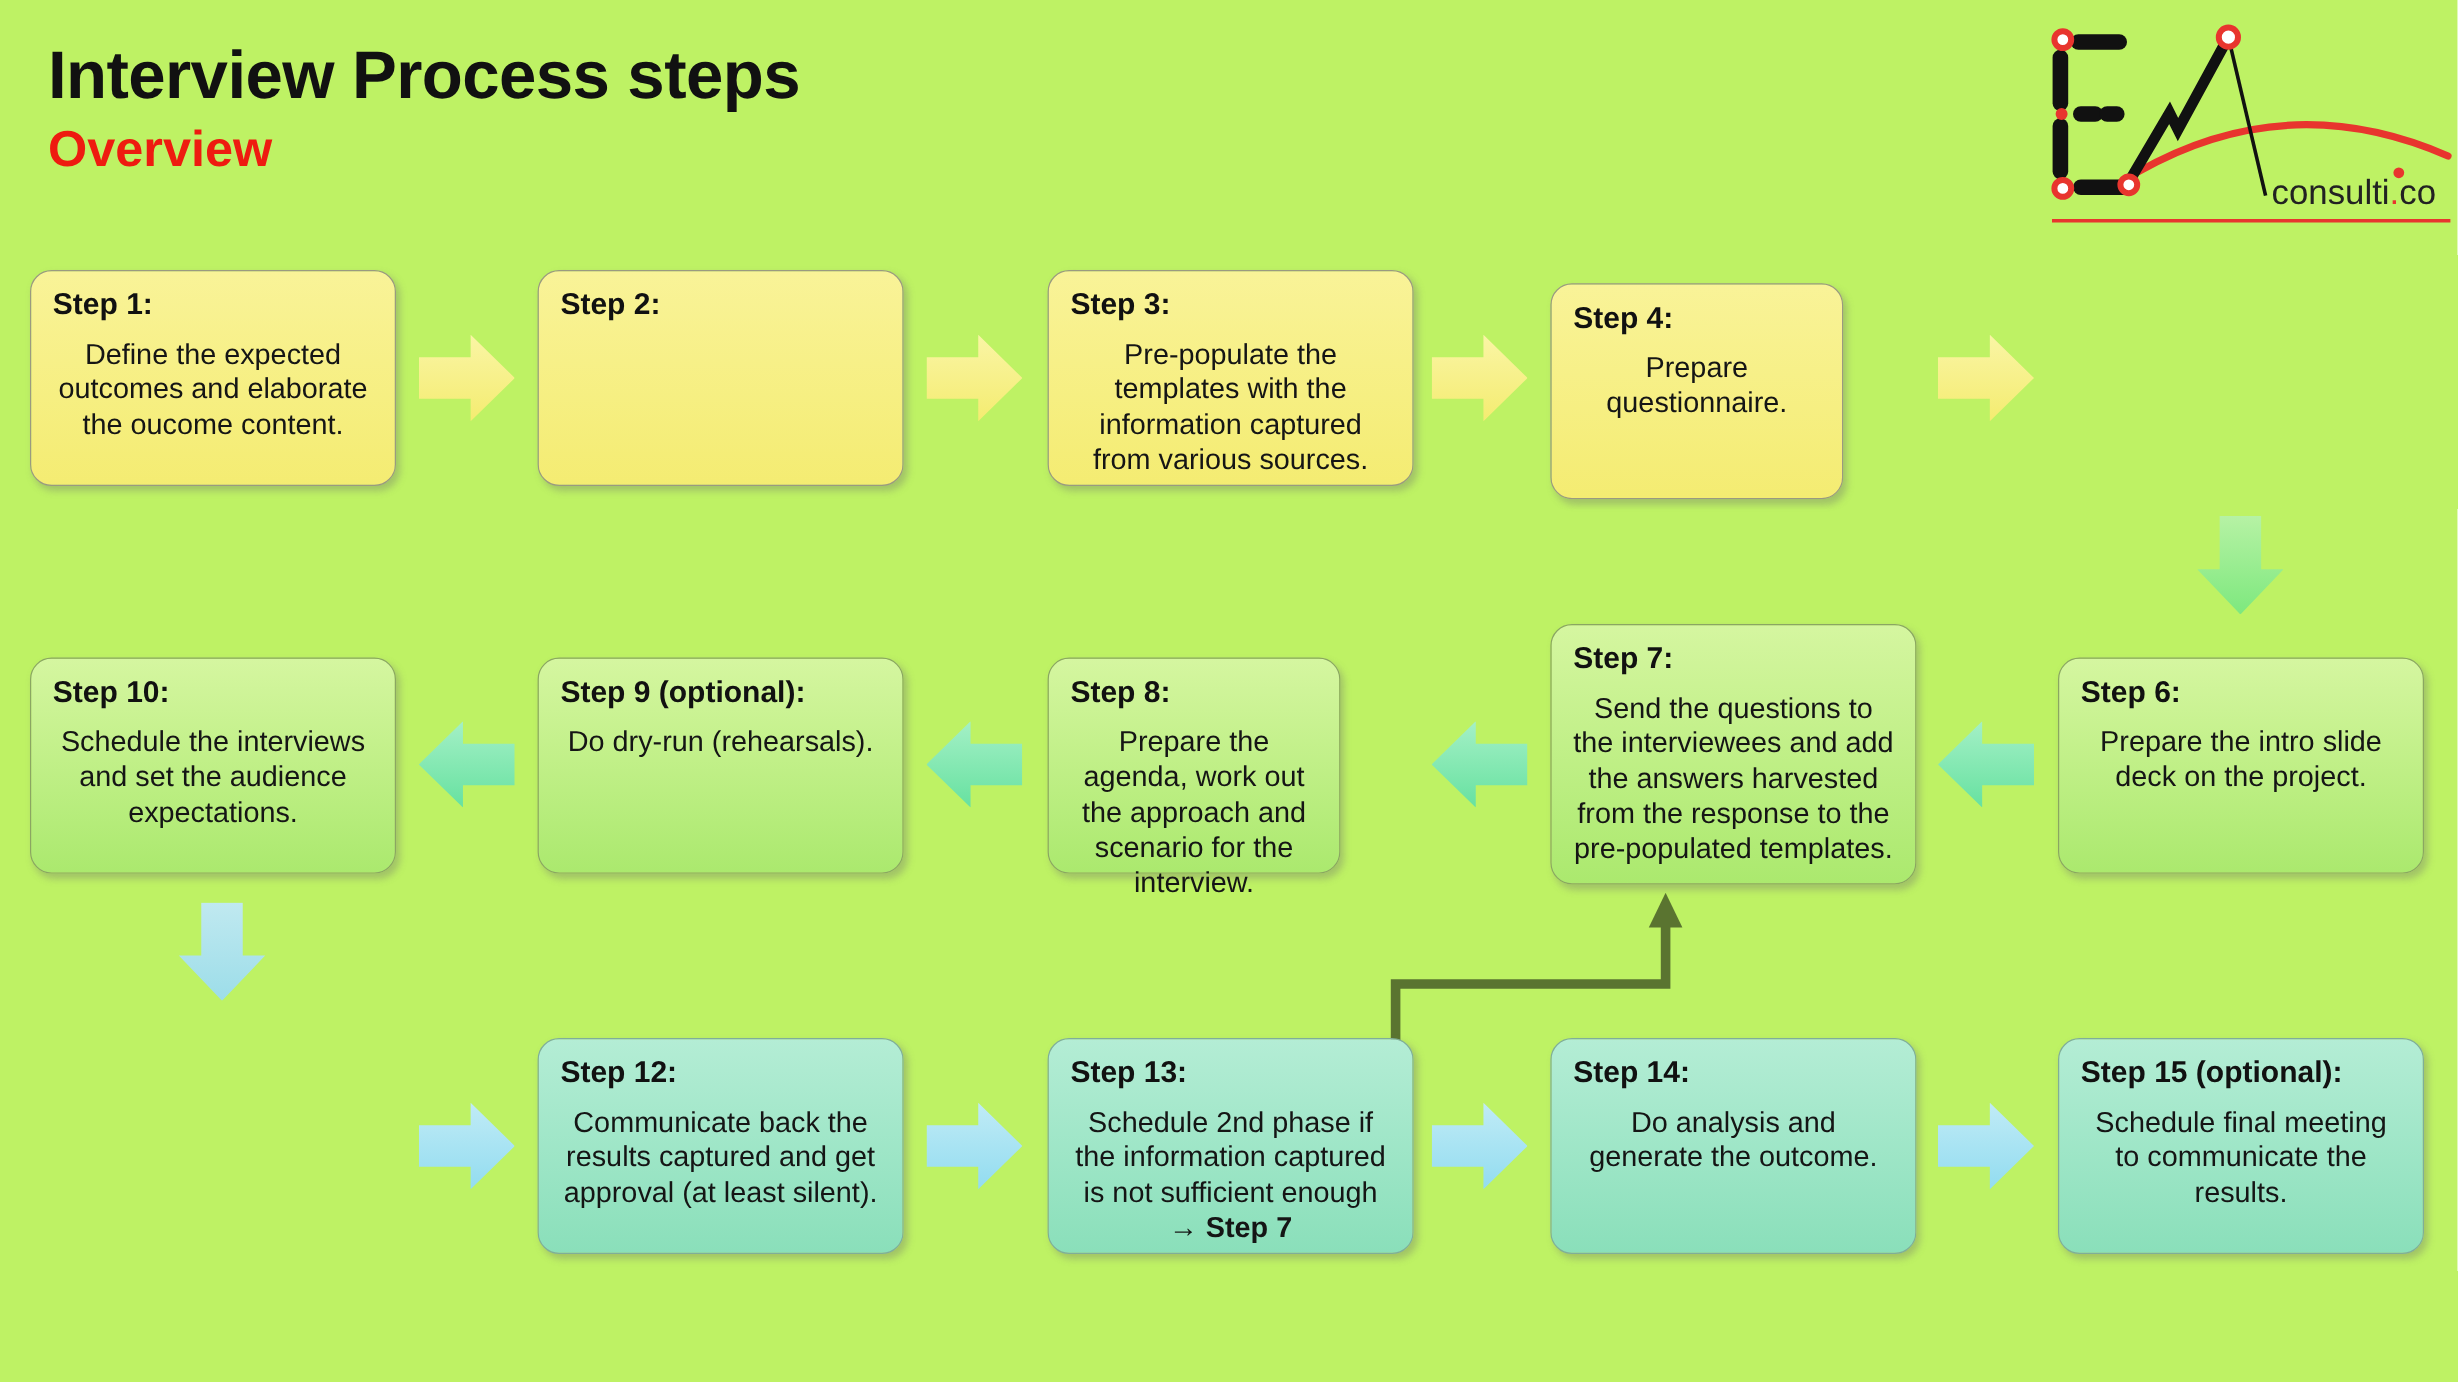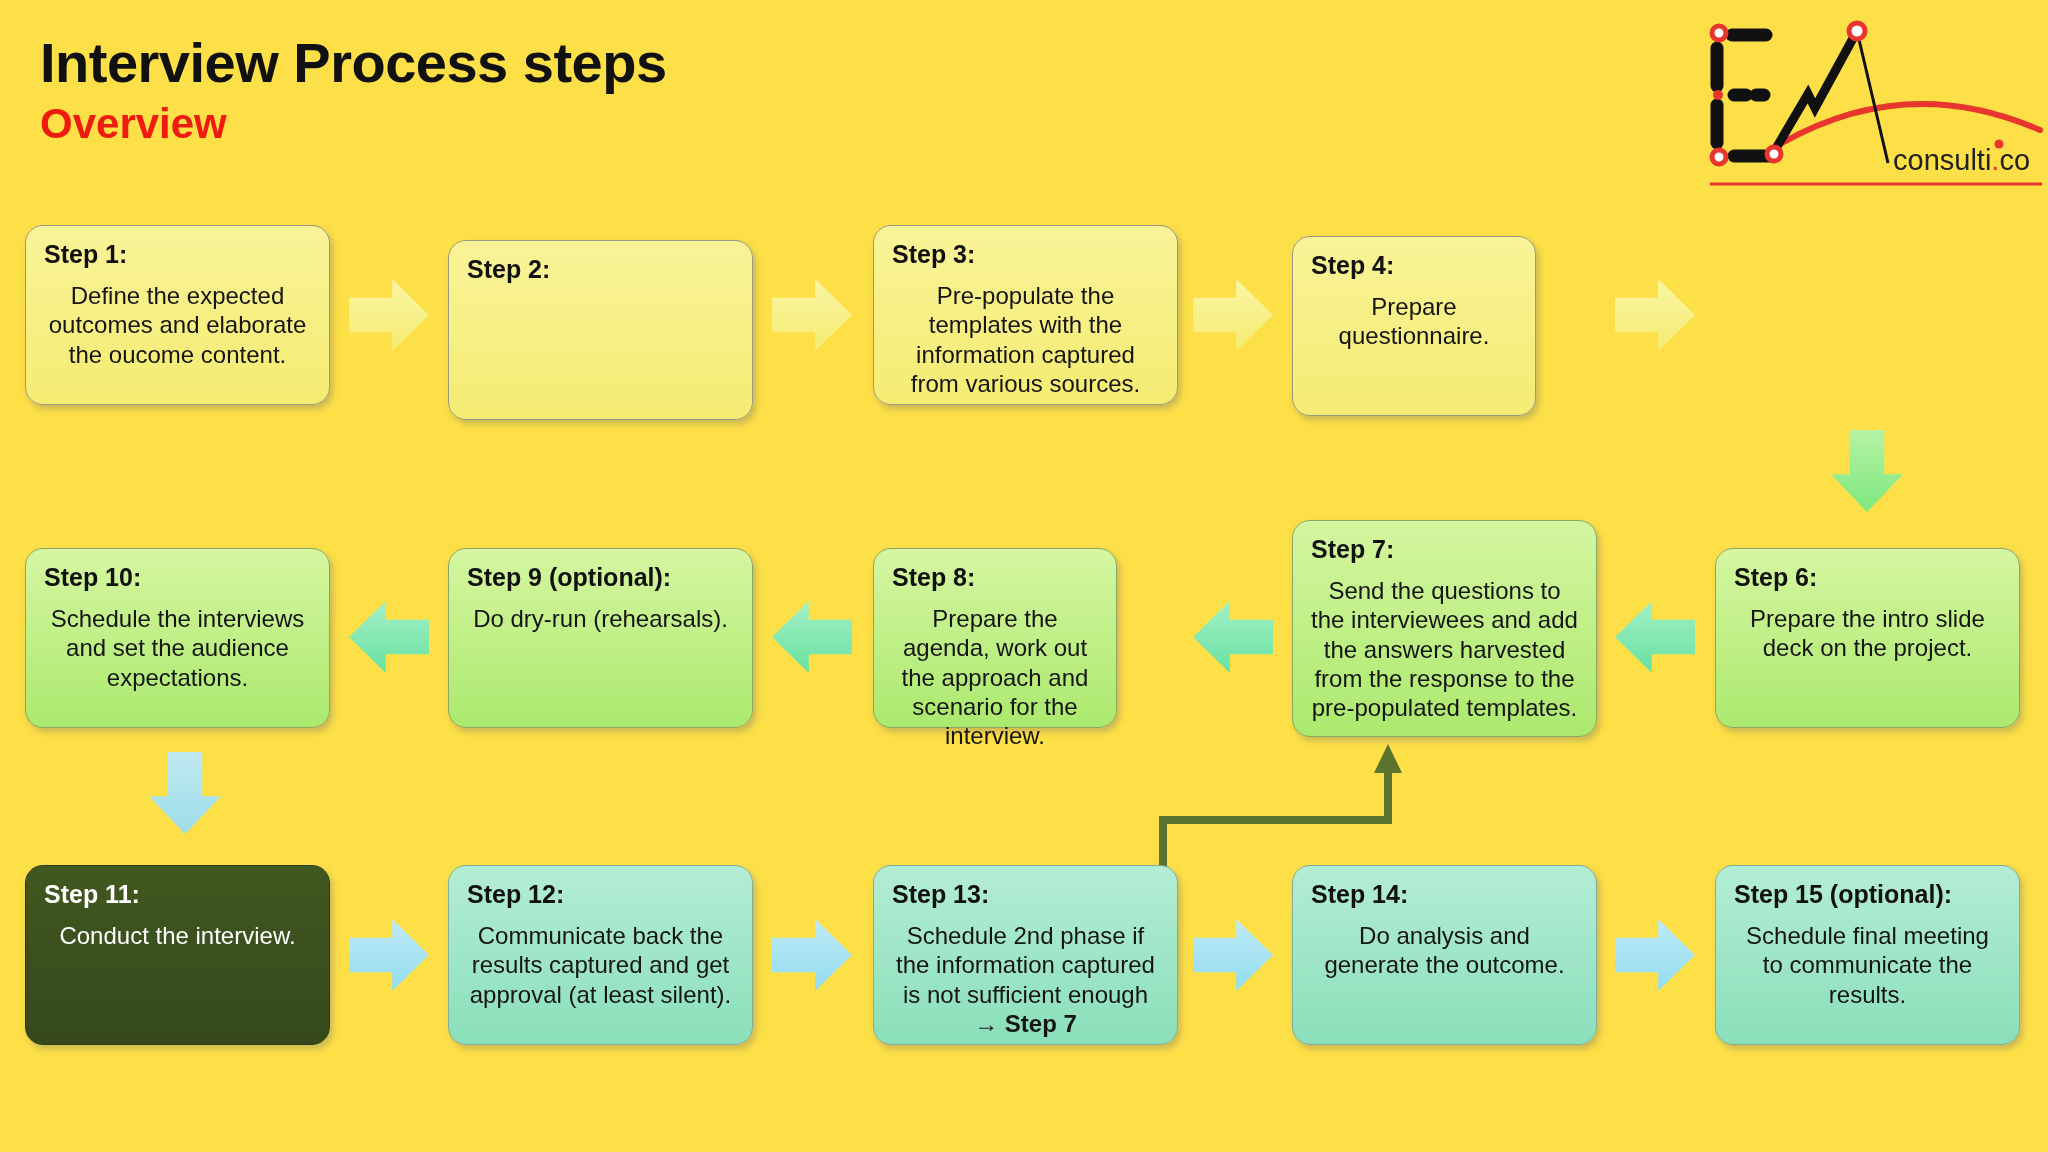--- a/index.html
+++ b/index.html
@@ -1,17 +1,17 @@
 <!DOCTYPE html>
 <html><head>
 <meta charset="utf-8">
 <style>
   html,body { margin:0; padding:0; background:#ffffff; }
   .stage {
-    position:relative; width:2048px; height:1152px; background:#fde047;
+    position:relative; width:2048px; height:1152px; background:#bef264;
     font-family:"Liberation Sans", sans-serif; overflow:hidden;
   }
   .page-title {
     position:absolute; left:40px; top:30px;
     font-size:56px; font-weight:600; color:#111111; letter-spacing:-0.5px;
   }
   .page-subtitle {
     position:absolute; left:40px; top:100px;
     font-size:42px; font-weight:600; color:#ee1b10;
   }
@@ -76,21 +76,21 @@
     </g>
 
     <text x="191" y="164" font-size="29" fill="#222222"><tspan>consulti</tspan><tspan fill="#e8352e">.</tspan><tspan>co</tspan></text>
     <line x1="8" y1="178" x2="340" y2="178" stroke="#e8352e" stroke-width="3"></line>
   </svg>
 
   <div class="box bx-yellow" style="left:25px;top:225px;width:305px;height:180px">
     <div class="box-title">Step 1:</div>
     <div class="box-body">Define the expected outcomes and elaborate the oucome content.</div>
   </div>
-  <div class="box bx-yellow" style="left:448px;top:240px;width:305px;height:180px">
+  <div class="box bx-yellow" style="left:448px;top:225px;width:305px;height:180px">
     <div class="box-title">Step 2:</div>
   </div>
   <div class="box bx-yellow" style="left:873px;top:225px;width:305px;height:180px">
     <div class="box-title">Step 3:</div>
     <div class="box-body">Pre-populate the templates with the information captured from various sources.</div>
   </div>
   <div class="box bx-yellow" style="left:1292px;top:236px;width:244px;height:180px">
     <div class="box-title">Step 4:</div>
     <div class="box-body">Prepare questionnaire.</div>
   </div>
@@ -128,24 +128,20 @@
   <div class="arrow ar-left fill-grnarrow" style="left:772px;top:601px"></div>
   <div class="arrow ar-left fill-grnarrow" style="left:349px;top:601px"></div>
 
   <div class="arrow ar-down fill-cyan" style="left:149px;top:752px"></div>
 
   <svg class="connector" viewBox="0 0 360 155">
     <path d="M 63 145 L 63 85 L 288 85 L 288 33" fill="none" stroke="#5a7430" stroke-width="8" stroke-linejoin="miter"></path>
     <polygon points="274,38 302,38 288,9" fill="#5a7430"></polygon>
   </svg>
 
-  <div class="box bx-dark" style="left:25px;top:865px;width:305px;height:180px">
-    <div class="box-title">Step 11:</div>
-    <div class="box-body">Conduct the interview.</div>
-  </div>
   <div class="box bx-teal" style="left:448px;top:865px;width:305px;height:180px">
     <div class="box-title">Step 12:</div>
     <div class="box-body">Communicate back the results captured and get approval (at least silent).</div>
   </div>
   <div class="box bx-teal" style="left:873px;top:865px;width:305px;height:180px">
     <div class="box-title">Step 13:</div>
     <div class="box-body"><span>Schedule 2nd phase if the information captured is not sufficient enough </span><span class="bold">→ Step 7</span></div>
   </div>
   <div class="box bx-teal" style="left:1292px;top:865px;width:305px;height:180px">
     <div class="box-title">Step 14:</div>

